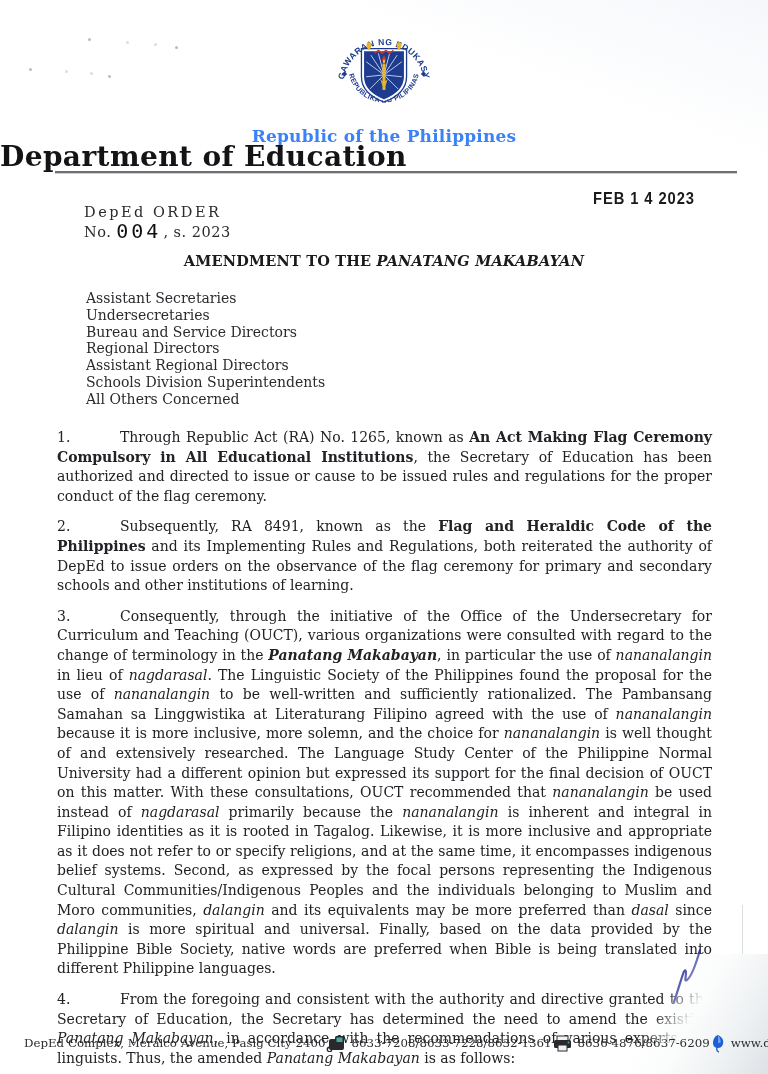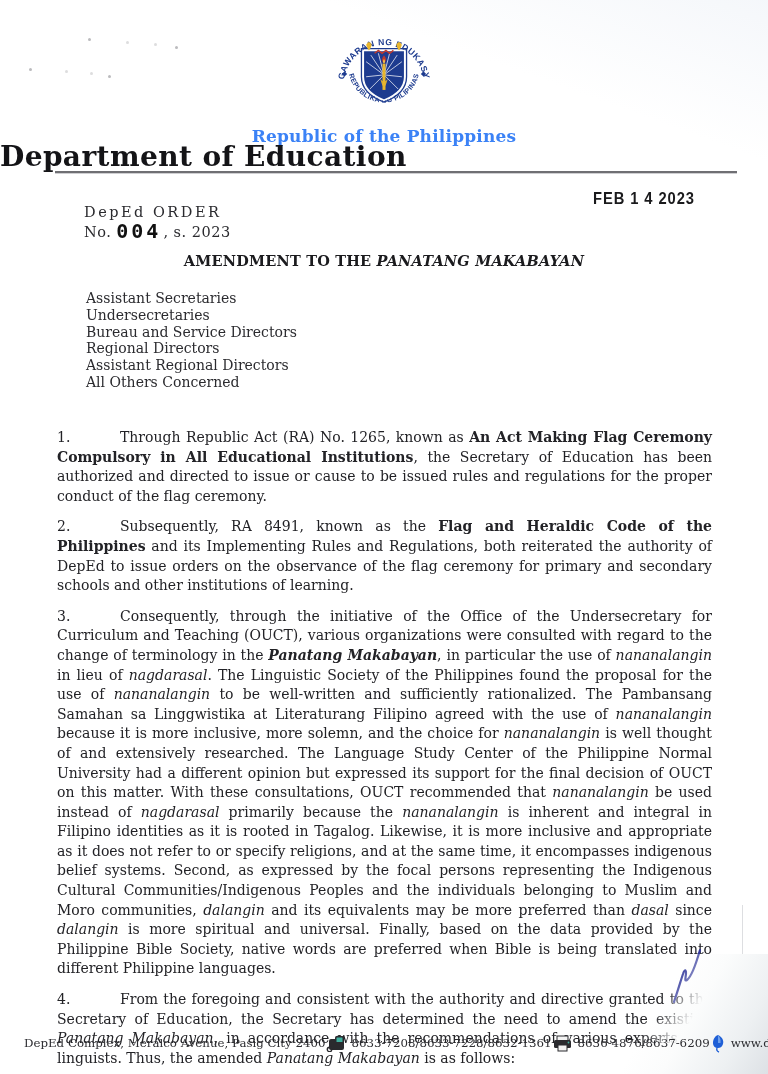--- a/index.html
+++ b/index.html
@@ -34,21 +34,21 @@
     position:absolute;top:189px;left:593px;
     font-family:"Liberation Sans", sans-serif;font-weight:bold;
     font-size:16px;letter-spacing:1px;color:#1a1a1c;
     transform:scale(.92,1.08);transform-origin:left top;white-space:nowrap;
   }
   .order-block{position:absolute;left:84px;top:204px;font-size:14.5px;color:#2a2a2e;}
   .order-line1{letter-spacing:2.5px;}
   .order-line2{display:flex;align-items:flex-end;margin-top:2px;}
   .order-no{letter-spacing:.5px;}
   .order-num{
-    font-family:"DejaVu Sans Mono", monospace;font-weight:bold;
+    font-family:"DejaVu Sans Mono", monospace;font-weight:normal;
     font-size:20px;letter-spacing:3px;line-height:18px;margin:0 2px 0 5px;color:#111;
   }
   .doc-title{
     position:absolute;top:252px;left:0;width:100%;text-align:center;
     font-size:14.5px;font-weight:bold;color:#1b1b1e;letter-spacing:.2px;
   }
   .doc-title .it{font-style:italic;}
   
   .to-block{position:absolute;left:86px;top:290px;display:flex;font-size:14px;color:#2b2b2f;}
   .to-label{width:42px;}
@@ -161,20 +161,21 @@
   <span>AMENDMENT TO THE </span><span class="it">PANATANG MAKABAYAN</span>
 </div>
 
 <div class="to-block">
   <div class="to-list">
       <div class="recipient">Assistant Secretaries</div>
       <div class="recipient">Undersecretaries</div>
       <div class="recipient">Bureau and Service Directors</div>
       <div class="recipient">Regional Directors</div>
       <div class="recipient">Assistant Regional Directors</div>
+      <div class="recipient">Schools Division Superintendents</div>
       <div class="recipient">All Others Concerned</div>
     </div>
 </div>
 
 <div class="content">
   <p><span class="para-num">1.</span><span><span>Through Republic Act (RA) No. 1265, known as </span><span class="b">An Act Making Flag Ceremony Compulsory in All Educational Institutions</span><span>, the Secretary of Education has been authorized and directed to issue or cause to be issued rules and regulations for the proper conduct of the flag ceremony.</span></span></p>
   <p><span class="para-num">2.</span><span><span>Subsequently, RA 8491, known as the </span><span class="b">Flag and Heraldic Code of the Philippines</span><span> and its Implementing Rules and Regulations, both reiterated the authority of DepEd to issue orders on the observance of the flag ceremony for primary and secondary schools and other institutions of learning.</span></span></p>
   <p><span class="para-num">3.</span><span><span>Consequently, through the initiative of the Office of the Undersecretary for Curriculum and Teaching (OUCT), various organizations were consulted with regard to the change of terminology in the </span><span class="bi">Panatang Makabayan</span><span>, in particular the use of </span><span class="i">nananalangin</span><span> in lieu of </span><span class="i">nagdarasal</span><span>. The Linguistic Society of the Philippines found the proposal for the use of </span><span class="i">nananalangin</span><span> to be well-written and sufficiently rationalized. The Pambansang Samahan sa Linggwistika at Literaturang Filipino agreed with the use of </span><span class="i">nananalangin</span><span> because it is more inclusive, more solemn, and the choice for </span><span class="i">nananalangin</span><span> is well thought of and extensively researched. The Language Study Center of the Philippine Normal University had a different opinion but expressed its support for the final decision of OUCT on this matter. With these consultations, OUCT recommended that </span><span class="i">nananalangin</span><span> be used instead of </span><span class="i">nagdarasal</span><span> primarily because the </span><span class="i">nananalangin</span><span> is inherent and integral in Filipino identities as it is rooted in Tagalog. Likewise, it is more inclusive and appropriate as it does not refer to or specify religions, and at the same time, it encompasses indigenous belief systems. Second, as expressed by the focal persons representing the Indigenous Cultural Communities/Indigenous Peoples and the individuals belonging to Muslim and Moro communities, </span><span class="i">dalangin</span><span> and its equivalents may be more preferred than </span><span class="i">dasal</span><span> since </span><span class="i">dalangin</span><span> is more spiritual and universal. Finally, based on the data provided by the Philippine Bible Society, native words are preferred when Bible is being translated into different Philippine languages.</span></span></p>
   <p><span class="para-num">4.</span><span><span>From the foregoing and consistent with the authority and directive granted to the Secretary of Education, the Secretary has determined the need to amend the existing </span><span class="i">Panatang Makabayan</span><span>, in accordance with the recommendations of various experts and linguists. Thus, the amended </span><span class="i">Panatang Makabayan</span><span> is as follows:</span></span></p>
 </div>

